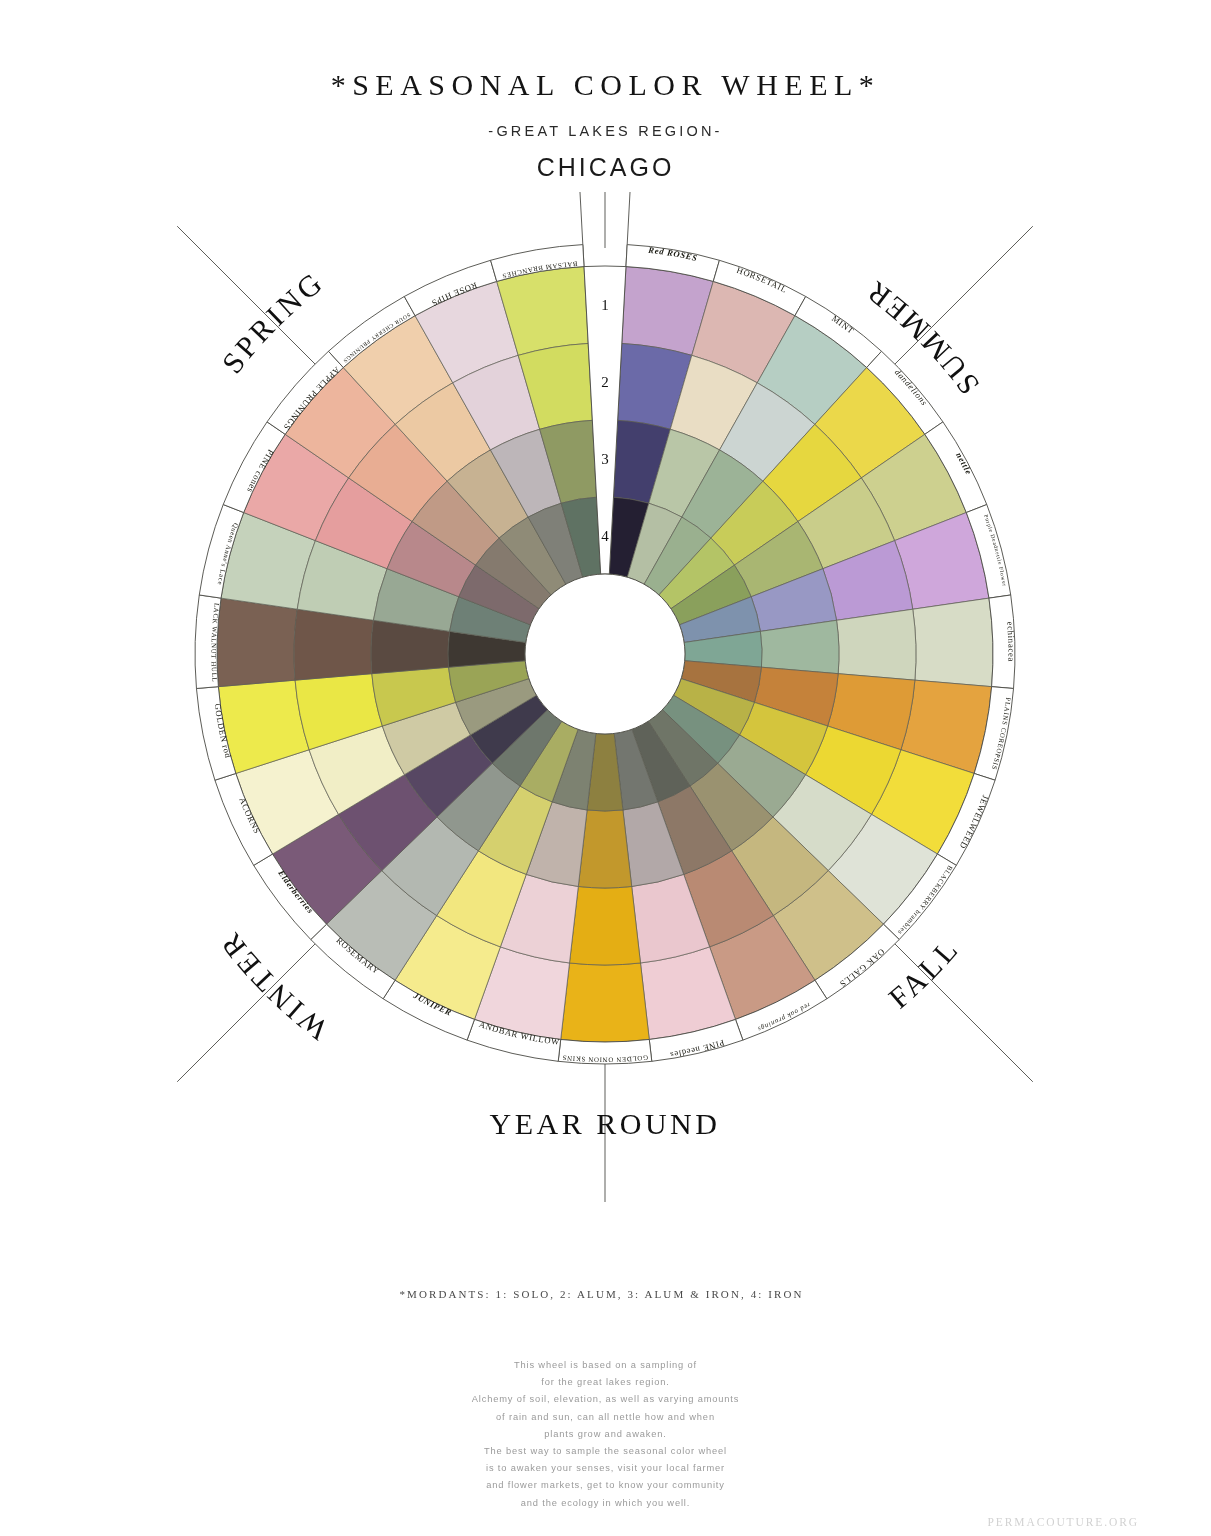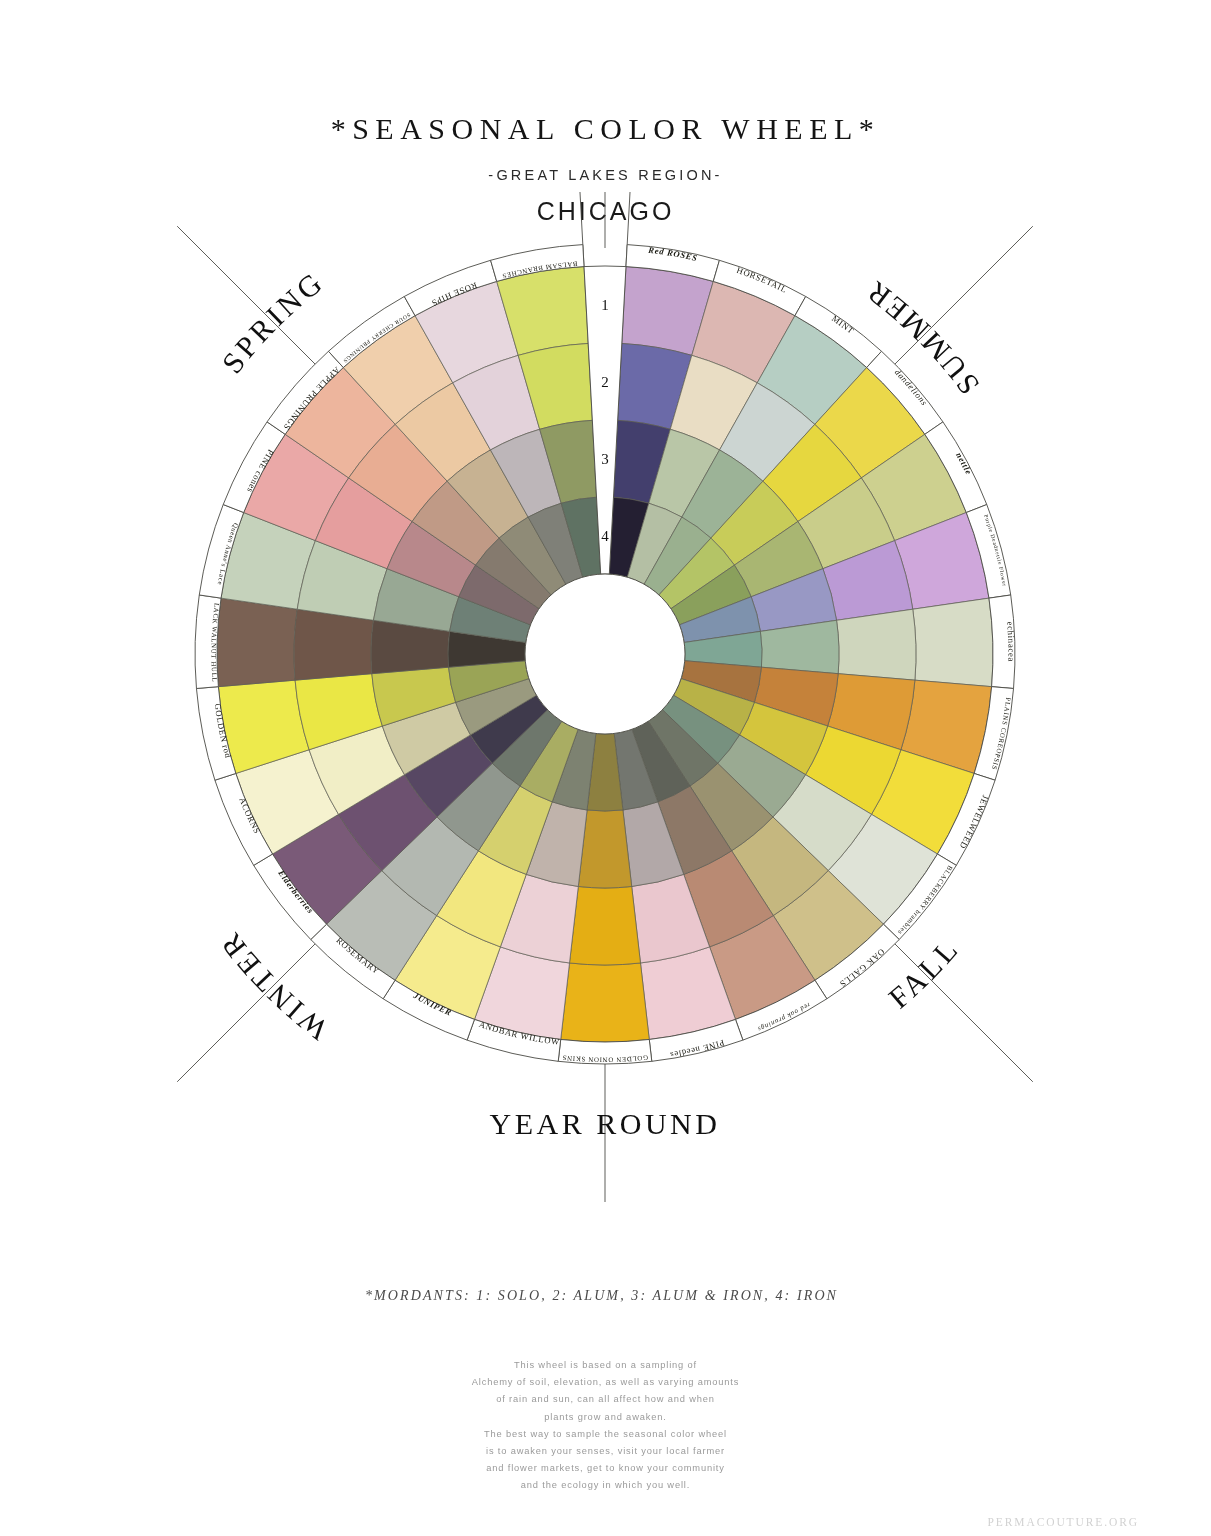--- a/index.html
+++ b/index.html
@@ -16,21 +16,20 @@
     font-family: "Liberation Serif", serif;
     color: #1e1e1e;
   }
 
   
   .header {
     position: absolute;
     top: 0; left: 0; right: 0;
     text-align: center;
     padding-top: 68px;
-    margin-top: 44px;
   }
   .main-title {
     font-family: "Liberation Serif", serif;
     font-size: 30px;
     letter-spacing: 6.5px;
     font-weight: 400;
     color: #141414;
     margin: 0;
     white-space: nowrap;
   }
@@ -82,24 +81,23 @@
     font-size: 30px;
     letter-spacing: 3.5px;
   }
 
   
   .mordants-note {
     position: absolute;
     top: 1288px; left: 0; right: 8px;
     text-align: center;
     font-family: "Liberation Serif", serif;
-    font-size: 14px;
+    font-size: 11px;
     letter-spacing: 2.1px;
     color: #4a4a4a;
-    font-style: italic;
   }
   .blurb {
     position: absolute;
     top: 1357px; left: 0; right: 0;
     text-align: center;
     font-family: "Liberation Sans", sans-serif;
     font-size: 9.3px;
     letter-spacing: 0.85px;
     line-height: 17.2px;
     color: #9a9a9a;
@@ -350,22 +348,23 @@
         <text class="season-label" x="605" y="942" text-anchor="middle">YEAR ROUND</text>
       </g>
     <circle id="hub-circle" class="hub" cx="605" cy="462" r="80"></circle>
   </svg>
 </div>
 
 <div class="mordants-note">*MORDANTS: 1: SOLO, 2: ALUM, 3: ALUM &amp; IRON, 4: IRON</div>
 
 <div class="blurb" id="blurb">
     <div>This wheel is based on a sampling of</div>
+    <div>for the great lakes region.</div>
     <div>Alchemy of soil, elevation, as well as varying amounts</div>
-    <div>of rain and sun, can all affect how and when</div>
+    <div>of rain and sun, can all nettle how and when</div>
     <div>plants grow and awaken.</div>
     <div>The best way to sample the seasonal color wheel</div>
     <div>is to awaken your senses, visit your local farmer</div>
     <div>and flower markets, get to know your community</div>
     <div>and the ecology in which you well.</div>
   </div>
 
 <div class="attribution">PERMACOUTURE.ORG</div>
 
 </body></html>

